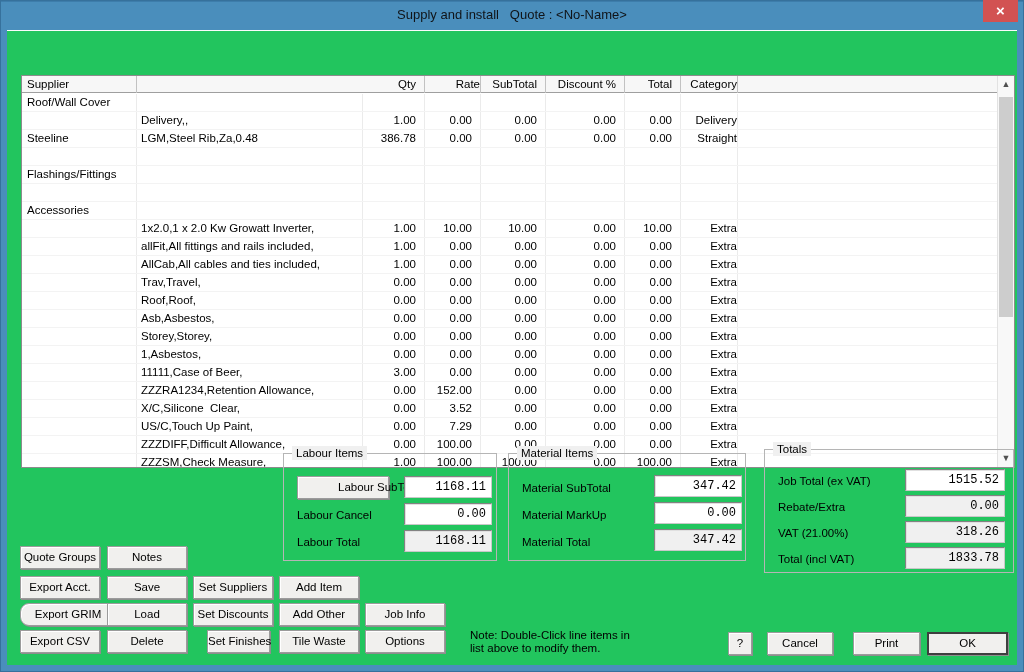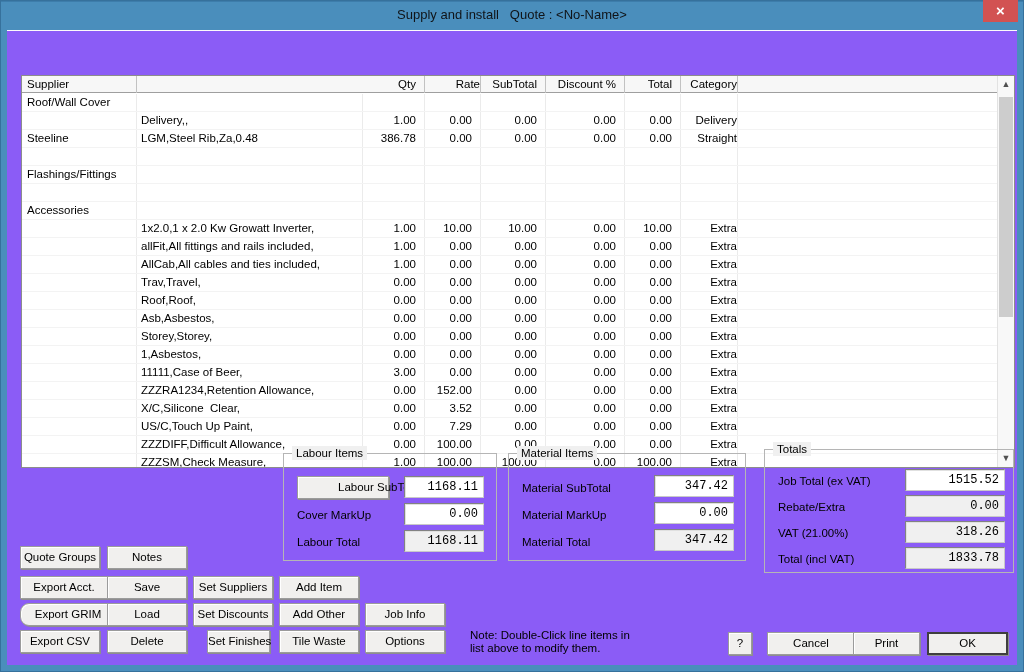--- a/index.html
+++ b/index.html
@@ -18,21 +18,21 @@
     text-align:center; font-size:13px; color:#101418; white-space:pre;
   }
   .close-btn {
     position:absolute; right:6px; top:0; width:35px; height:22px;
     background:#d25252; color:#fff; text-align:center;
     font-size:15px; font-weight:bold; line-height:21px; cursor:default;
   }
 
   .dialog {
     position:absolute; left:7px; top:30px; width:1010px; height:635px;
-    background:#8b5cf6; border-top:1px solid #fbfbfb;
+    background:#22c55e; border-top:1px solid #fbfbfb;
   }
 
   
   .table {
     position:absolute; left:14px; top:44px; width:994px; height:393px;
     background:#fff; border:1px solid #8c8c8c; overflow:hidden;
   }
   .thead {
     display:flex; height:17px; background:#f7f7f7;
     border-bottom:1px solid #9f9f9f; font-size:11.5px;
@@ -71,21 +71,21 @@
 
   
   .groupbox { position:absolute; border:1px solid #b5b5b5; }
   .legend {
     position:absolute; top:-8px; left:8px; background:#f0f0f0;
     padding:0 4px; font-size:11.5px; line-height:14px; color:#000;
   }
   .lbl { position:absolute; font-size:11.5px; color:#000; line-height:14px; white-space:pre; }
 
   .field {
-    position:absolute; height:22px; width:80px;
+    position:absolute; height:22px; width:88px;
     background:#fff; border:1px solid #828282;
     border-bottom-color:#c9c9c9; border-right-color:#c9c9c9;
     box-shadow: inset 1px 1px 0 #e0e0e0;
     text-align:right; padding:0 5px 0 0;
     font-family:"Liberation Mono", monospace; font-size:12px; color:#000;
   }
   .field.readonly { background:#f0f0f0; }
 
   
   .btn {
@@ -367,21 +367,21 @@
           <span>▼</span>
         </div>
       </div>
     </div>
 
     <div class="groupbox" style="left:276px; top:422px; width:214px; height:108px;">
       <div class="legend">Labour Items</div>
     </div>
     <div class="btn" style="left:290px; top:445px; width:92px;padding-left:40px;">Labour SubTotal</div>
     <input class="field" style="left: 397px; top: 445px;" value="1168.11">
-    <div class="lbl" style="left:290px; top:477px;">Cover MarkUp</div>
+    <div class="lbl" style="left:290px; top:477px;">Labour Cancel</div>
     <input class="field" style="left: 397px; top: 472px;" value="0.00">
     <div class="lbl" style="left:290px; top:504px;">Labour Total</div>
     <input class="field readonly" readonly="" style="left: 397px; top: 499px;" value="1168.11">
 
     <div class="groupbox" style="left:501px; top:422px; width:238px; height:108px;">
       <div class="legend">Material Items</div>
     </div>
     <div class="lbl" style="left:515px; top:450px;">Material SubTotal</div>
     <input class="field" style="left: 647px; top: 444px;" value="347.42">
     <div class="lbl" style="left:515px; top:477px;">Material MarkUp</div>
@@ -400,27 +400,27 @@
     <input class="field readonly" readonly="" style="left: 898px; top: 490px; width: 100px;" value="318.26">
     <div class="lbl" style="left:771px; top:521px;">Total (incl VAT)</div>
     <input class="field readonly" readonly="" style="left: 898px; top: 516px; width: 100px;" value="1833.78">
 
     <div class="note" style="left:463px; top:598px;">
       <div>Note: Double-Click line items in</div>
       <div>list above to modify them.</div>
     </div>
 
     <div class="btn" style="left:721px; top:601px; width:24px;">?</div>
-    <div class="btn" style="left:760px; top:601px; width:88px;">Cancel</div>
+    <div class="btn" style="left:760px; top:601px; width:66px;">Cancel</div>
     <div class="btn" style="left:846px; top:601px; width:67px;">Print</div>
     <div class="btn default" style="left:920px; top:601px; width:81px;">OK</div>
 
   <div class="btn" style="left: 13px; top: 515px; width: 80px;">Quote Groups</div>
       <div class="btn" style="left: 100px; top: 515px; width: 80px;">Notes</div>
-      <div class="btn" style="left: 13px; top: 545px; width: 88px;">Export Acct.</div>
+      <div class="btn" style="left: 13px; top: 545px; width: 80px;">Export Acct.</div>
       <div class="btn" style="left: 100px; top: 545px; width: 80px;">Save</div>
       <div class="btn" style="left: 186px; top: 545px; width: 80px;">Set Suppliers</div>
       <div class="btn" style="left: 272px; top: 545px; width: 80px;">Add Item</div>
       <div class="btn" style="left: 13px; top: 572px; width: 96px; border-radius: 9px;">Export GRIM</div>
       <div class="btn" style="left: 100px; top: 572px; width: 80px;">Load</div>
       <div class="btn" style="left: 186px; top: 572px; width: 80px;">Set Discounts</div>
       <div class="btn" style="left: 272px; top: 572px; width: 80px;">Add Other</div>
       <div class="btn" style="left: 358px; top: 572px; width: 80px;">Job Info</div>
       <div class="btn" style="left: 13px; top: 599px; width: 80px;">Export CSV</div>
       <div class="btn" style="left: 100px; top: 599px; width: 80px;">Delete</div>

